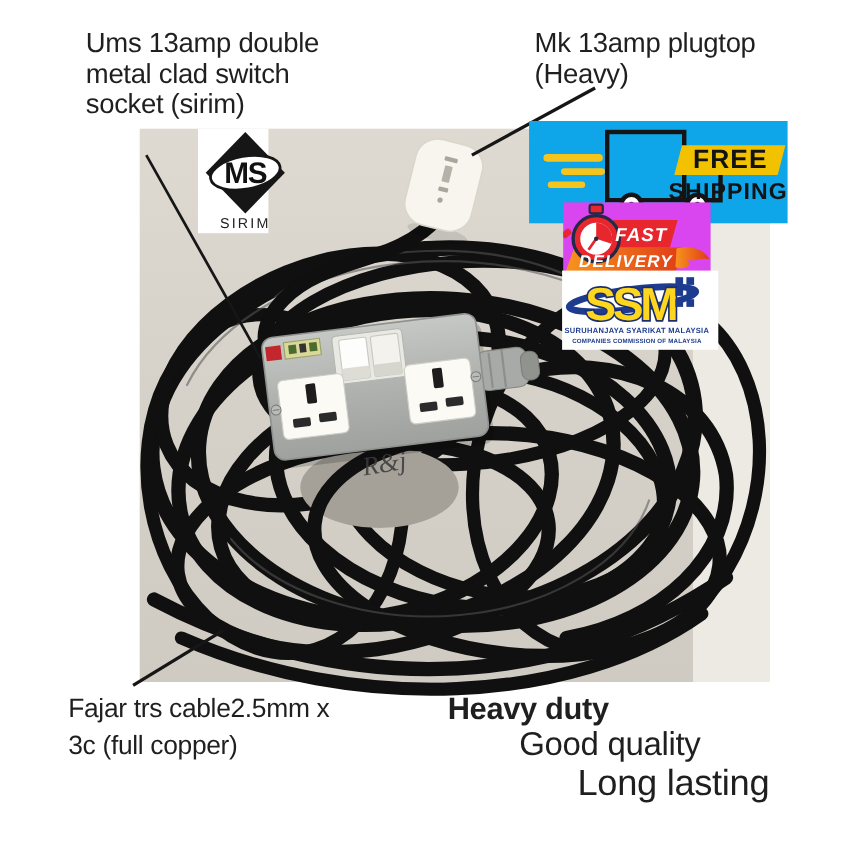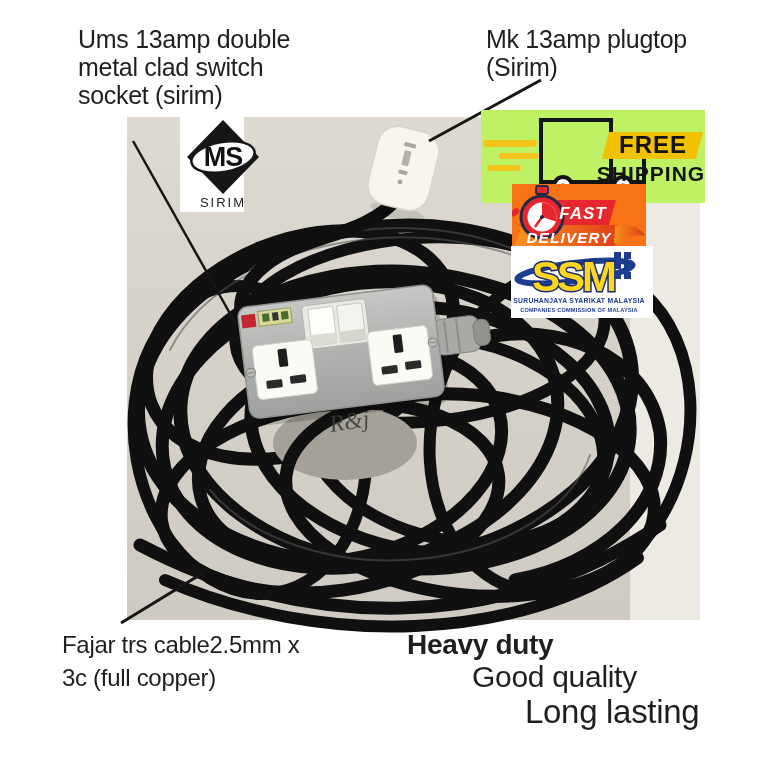--- a/index.html
+++ b/index.html
@@ -14,22 +14,22 @@
   .ann{position:absolute;color:#1f1f1f;font-weight:500;letter-spacing:-0.3px;}
   #ann-socket{left:78px;top:25px;font-size:25px;line-height:28px;}
   #ann-plug{left:486px;top:25px;font-size:25px;line-height:28px;}
   #ann-cable{left:62px;top:628px;font-size:24px;line-height:33px;}
   .claim{position:absolute;color:#1f1f1f;font-weight:500;letter-spacing:-0.3px;}
   #claim-1{left:407px;top:629px;font-size:28px;font-weight:bold;}
   #claim-2{left:472px;top:660px;font-size:30px;}
   #claim-3{left:525px;top:693px;font-size:33px;}
   
   #sirim-box{left:180px;top:117px;width:64px;height:95px;background:#fff;}
-  #freeship-box{left:481px;top:110px;width:224px;height:93px;background:#bef264;}
-  #fastdel-box{left:512px;top:184px;width:134px;height:71px;background:#f97316;}
+  #freeship-box{left:481px;top:110px;width:224px;height:93px;background:#0ea5e9;padding-left:11px;}
+  #fastdel-box{left:512px;top:184px;width:134px;height:71px;background:#d946ef;}
   #ssm-box{left:511px;top:246px;width:142px;height:72px;background:#fff;}
   svg{display:block;}
   #scene{left:0;top:0;}
 </style>
 </head>
 <body>
 
 <div id="stage">
 
   <div class="abs" id="photo"></div>
@@ -219,21 +219,21 @@
   </div>
 
   <div class="ann" id="ann-socket">
     <div>Ums 13amp double</div>
     <div>metal clad switch</div>
     <div>socket (sirim)</div>
   </div>
 
   <div class="ann" id="ann-plug">
     <div>Mk 13amp plugtop</div>
-    <div>(Sirim)</div>
+    <div>(Heavy)</div>
   </div>
 
   <div class="ann" id="ann-cable">
     <div>Fajar trs cable2.5mm x</div>
     <div>3c (full copper)</div>
   </div>
 
   <div class="claim" id="claim-1">Heavy duty</div>
   <div class="claim" id="claim-3">Long lasting</div>
   <div class="claim" id="claim-2">Good quality</div>

